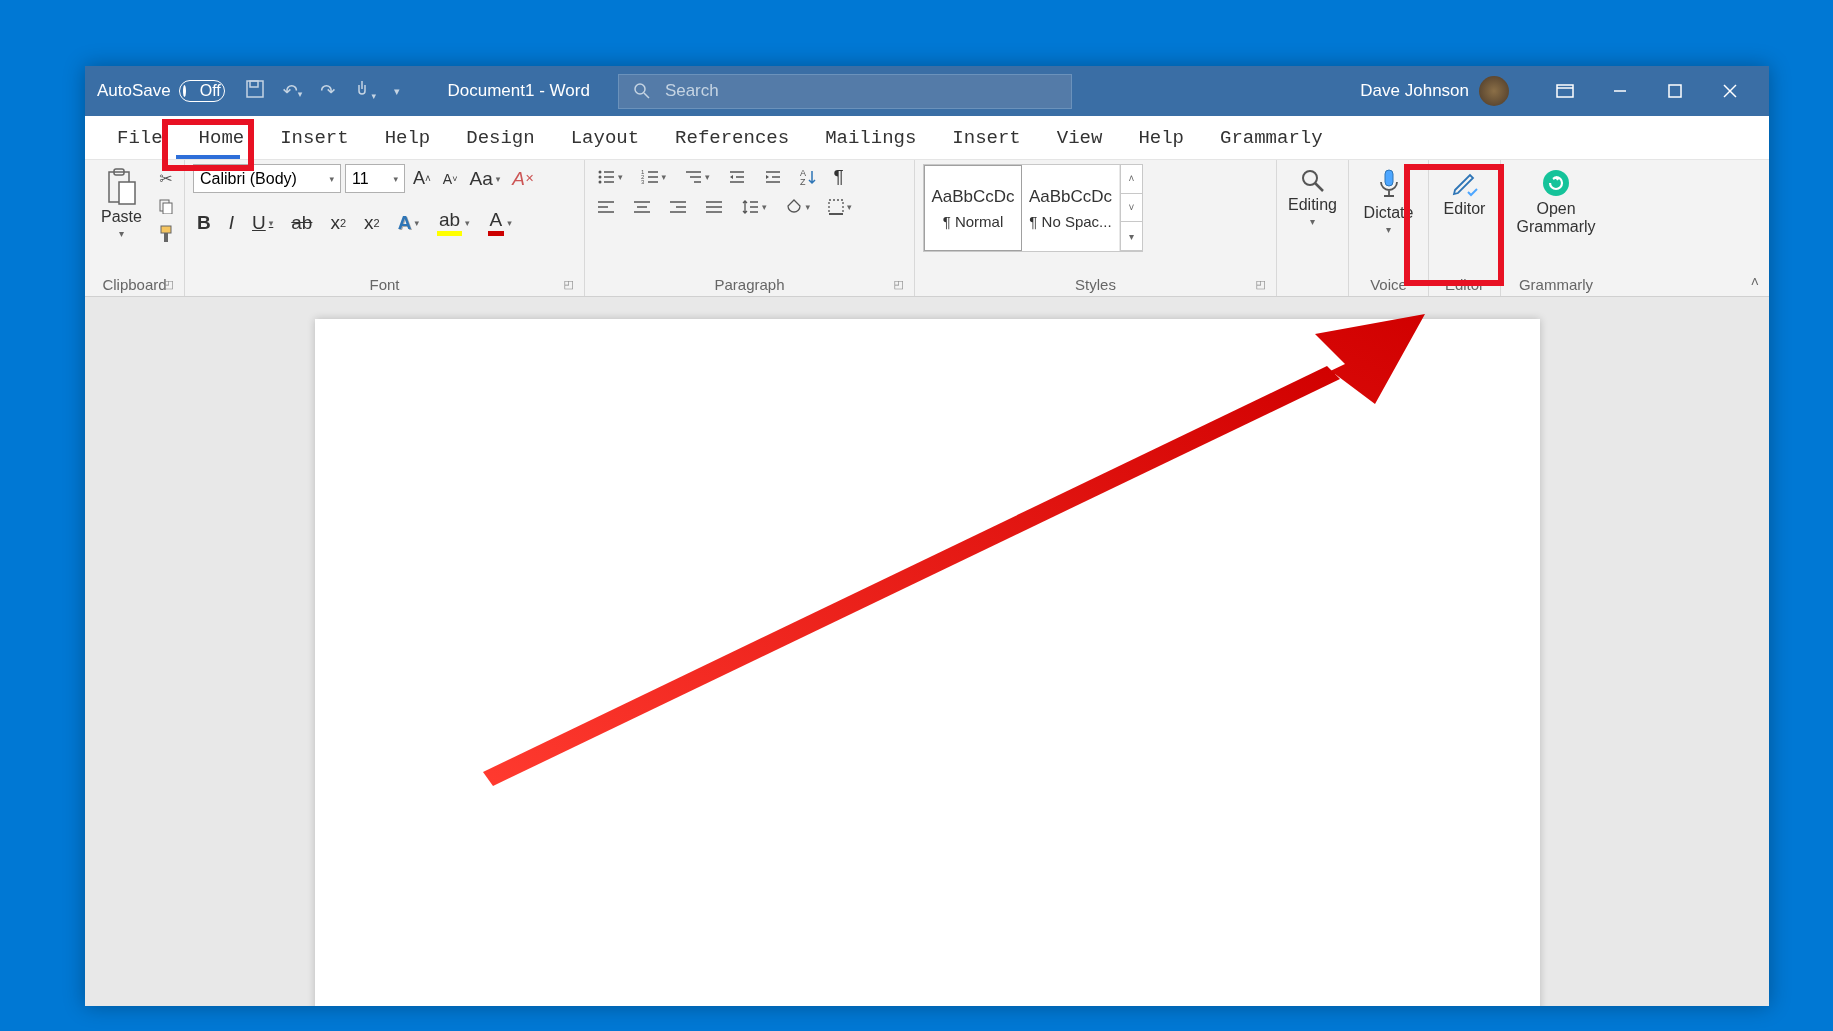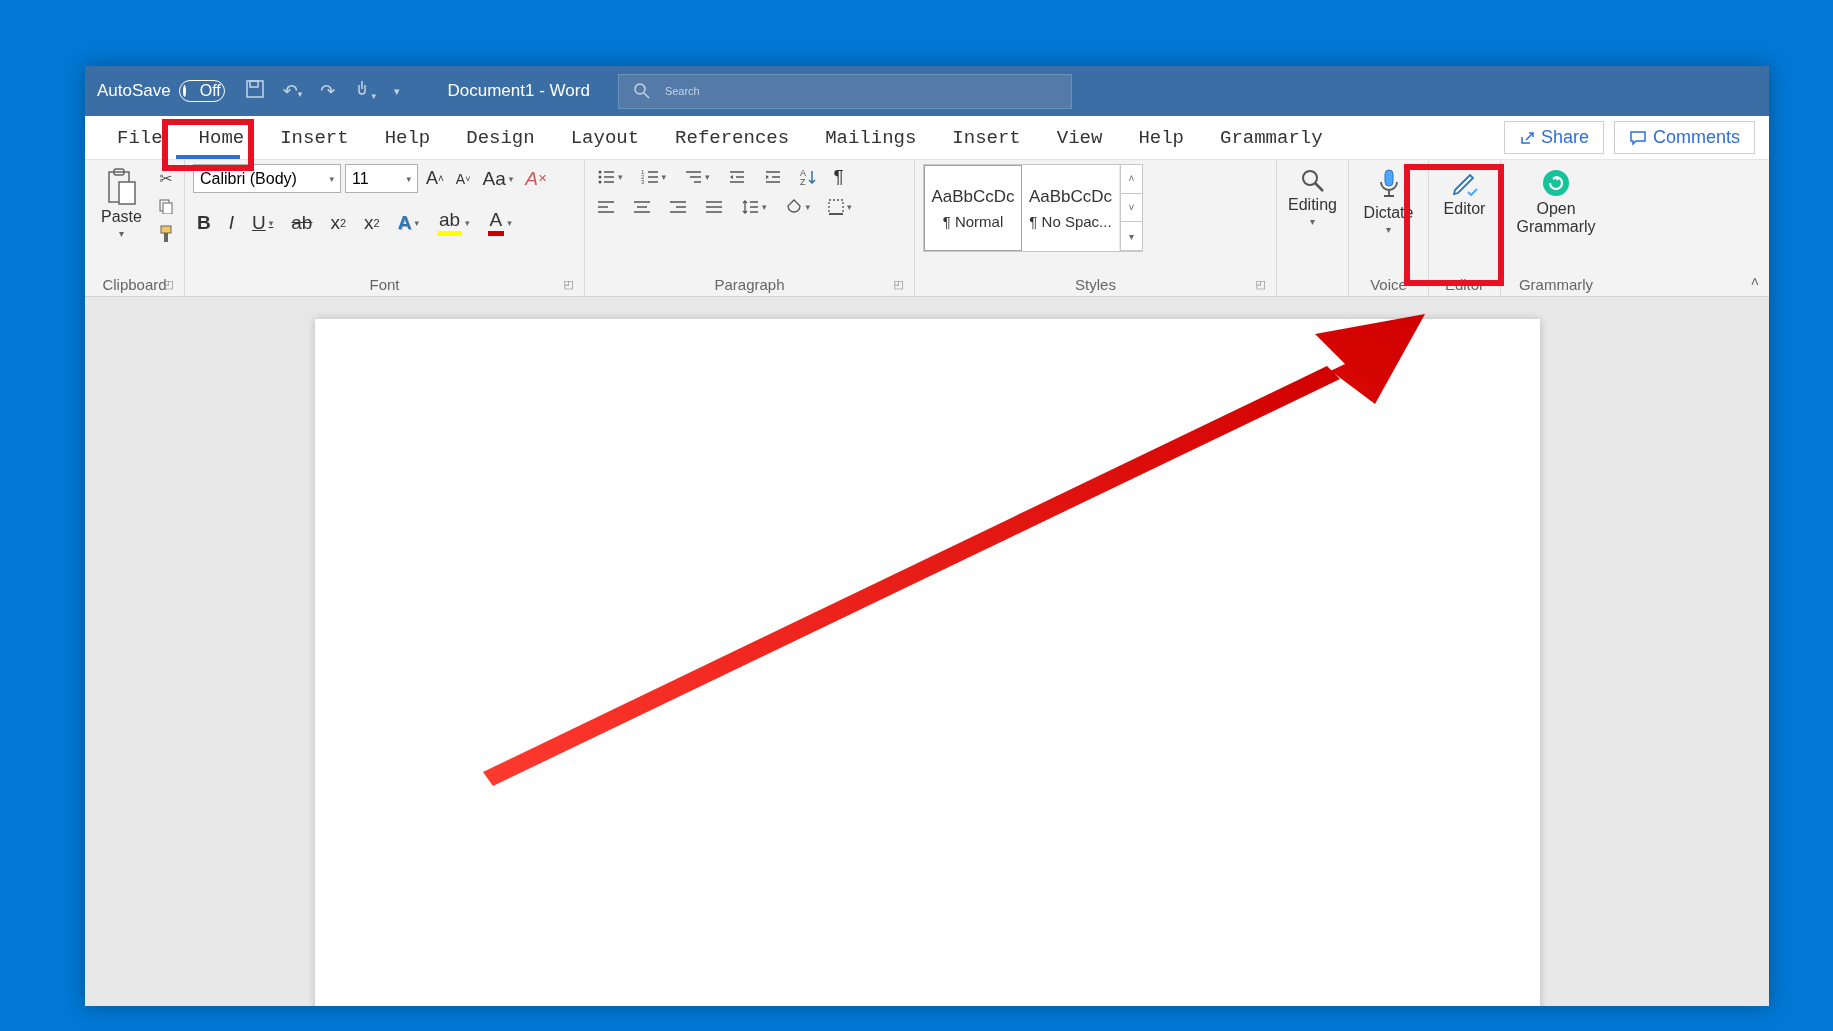--- a/index.html
+++ b/index.html
@@ -7,21 +7,21 @@
 .window { position: absolute; left: 85px; top: 66px; width: 1684px; height: 940px; background: #0ea5e9; box-shadow: 0 0 20px rgba(0,0,0,0.3); }
 .titlebar { height: 50px; background: #3a6ea5; display: flex; align-items: center; padding: 0 12px; color: #fff; font-size: 17px; }
 .autosave { display: flex; align-items: center; gap: 8px; }
 .toggle { width: 46px; height: 22px; border: 1.5px solid #fff; border-radius: 11px; display: flex; align-items: center; padding: 0 3px; }
 .toggle-knob { width: 12px; height: 12px; background: #fff; border-radius: 50%; }
 .toggle-label { font-size: 16px; margin-left: 14px; }
 .qat { display: flex; align-items: center; gap: 18px; margin-left: 20px; color: #c5d4e3; }
 .qat-item { cursor: pointer; font-size: 18px; }
 .doc-title { margin-left: 48px; }
 .search-box { margin-left: 28px; width: 454px; height: 35px; background: #547ba8; border: 1px solid #6b92bb; display: flex; align-items: center; padding: 0 14px; gap: 14px; }
-.search-box input { background: transparent; border: none; outline: none; color: #c5d4e3; font-size: 11px; flex: 1; }
+.search-box input { background: transparent; border: none; outline: none; color: #c5d4e3; font-size: 17px; flex: 1; }
 .search-box input::placeholder { color: #c5d4e3; }
 .titlebar-right { margin-left: auto; display: flex; align-items: center; gap: 0; }
 .username { margin-right: 10px; }
 .avatar { width: 30px; height: 30px; border-radius: 50%; background: radial-gradient(#8b6f47, #4a3828); margin-right: 28px; }
 .win-btn { width: 55px; height: 50px; display: flex; align-items: center; justify-content: center; cursor: pointer; }
 .tabs-row { height: 44px; background: #fff; display: flex; align-items: center; padding: 0 14px; border-bottom: 1px solid #e5e5e5; }
 .tab { padding: 0 18px; font-size: 19px; color: #333; cursor: pointer; height: 100%; display: flex; align-items: center; font-family: Liberation Mono, monospace; }
 .tab.active { font-weight: 400; }
 .tab-actions { margin-left: auto; display: flex; gap: 10px; }
 .action-btn { border: 1px solid #d0d0d0; background: #fff; padding: 5px 14px; font-size: 18px; color: #2e6fd9; cursor: pointer; display: flex; align-items: center; gap: 6px; }
@@ -87,49 +87,61 @@
       <span class="qat-item" style="font-size:11px;">▾</span>
     </div>
     <span class="doc-title">Document1  -  Word</span>
     <div class="search-box">
       <svg width="18" height="18" viewBox="0 0 18 18">
           <circle cx="7" cy="7" r="5" fill="none" stroke="#c5d4e3" stroke-width="1.5"></circle>
           <line x1="11" y1="11" x2="16" y2="16" stroke="#c5d4e3" stroke-width="1.5"></line>
         </svg>
       <input placeholder="Search" style="">
     </div>
+    <div class="titlebar-right">
+      <span class="username">Dave Johnson</span>
+      <div class="avatar"></div>
+      <div class="win-btn">
+        <svg width="18" height="14" viewBox="0 0 18 14">
+            <rect x="1" y="1" width="16" height="12" fill="none" stroke="#fff" stroke-width="1.5"></rect>
+            <line x1="1" y1="4" x2="17" y2="4" stroke="#fff" stroke-width="1.5"></line>
+          </svg>
+      </div>
+      <div class="win-btn">
+          <svg width="14" height="14">
+            <line x1="1" y1="7" x2="13" y2="7" stroke="#fff" stroke-width="1.5"></line>
+          </svg>
+        </div>
+      <div class="win-btn">
+          <svg width="14" height="14">
+            <rect x="1" y="1" width="12" height="12" fill="none" stroke="#fff" stroke-width="1.5"></rect>
+          </svg>
+        </div>
+      <div class="win-btn">
+          <svg width="14" height="14">
+            <line x1="1" y1="1" x2="13" y2="13" stroke="#fff" stroke-width="1.5"></line>
+            <line x1="13" y1="1" x2="1" y2="13" stroke="#fff" stroke-width="1.5"></line>
+          </svg>
+        </div>
+    </div>
   </div>
 
   <div class="tabs-row">
     <div class="tab">File</div>
     <div class="tab active">Home</div>
     <div class="tab">Insert</div>
     <div class="tab">Help</div>
     <div class="tab">Design</div>
     <div class="tab">Layout</div>
     <div class="tab">References</div>
     <div class="tab">Mailings</div>
     <div class="tab">Insert</div>
     <div class="tab">View</div>
     <div class="tab">Help</div>
     <div class="tab">Grammarly</div>
-    <div class="tab-actions">
-      <button class="action-btn">
-        <svg width="16" height="16" viewBox="0 0 16 16">
-            <path d="M10 3 L14 3 L14 7 M14 3 L7 10 M3 7 v6 h8" fill="none" stroke="#2e6fd9" stroke-width="1.5"></path>
-          </svg>
-        <span>Share</span>
-      </button>
-      <button class="action-btn">
-        <svg width="18" height="16" viewBox="0 0 18 16">
-            <path d="M2 2 h14 v9 h-9 l-3 3 v-3 h-2 z" fill="none" stroke="#2e6fd9" stroke-width="1.5"></path>
-          </svg>
-        <span>Comments</span>
-      </button>
-    </div>
   </div>
 
   <div class="ribbon" style="position:relative;">
 
     <div class="rgroup" style="width:100px;">
       <div class="rgroup-content">
         <div class="vbtn">
           <svg width="32" height="38" viewBox="0 0 32 38">
               <rect x="4" y="4" width="20" height="30" fill="none" stroke="#666" stroke-width="1.5"></rect>
               <rect x="9" y="1" width="10" height="6" rx="2" fill="none" stroke="#666" stroke-width="1.5"></rect>
@@ -160,21 +172,21 @@
         </div>
     </div>
 
     <div class="rgroup" style="width:400px;">
       <div class="rgroup-content" style="flex-direction:column; width:100%;">
         <div class="font-row1">
           <div class="combo" style="width:148px;">
               <span>Calibri (Body)</span>
               <span class="chev">▾</span>
             </div>
-          <div class="combo" style="width:73px;">
+          <div class="combo" style="width:60px;">
               <span>11</span>
               <span class="chev">▾</span>
             </div>
           <span class="fbtn" style="font-size:18px;">A<sup style="font-size:10px;">˄</sup></span>
           <span class="fbtn" style="font-size:14px;">A<sup style="font-size:9px;">˅</sup></span>
           <span class="fbtn">
               <span>Aa</span>
               <span class="chev">▾</span>
             </span>
           <span class="fbtn" style="color:#c55;">

